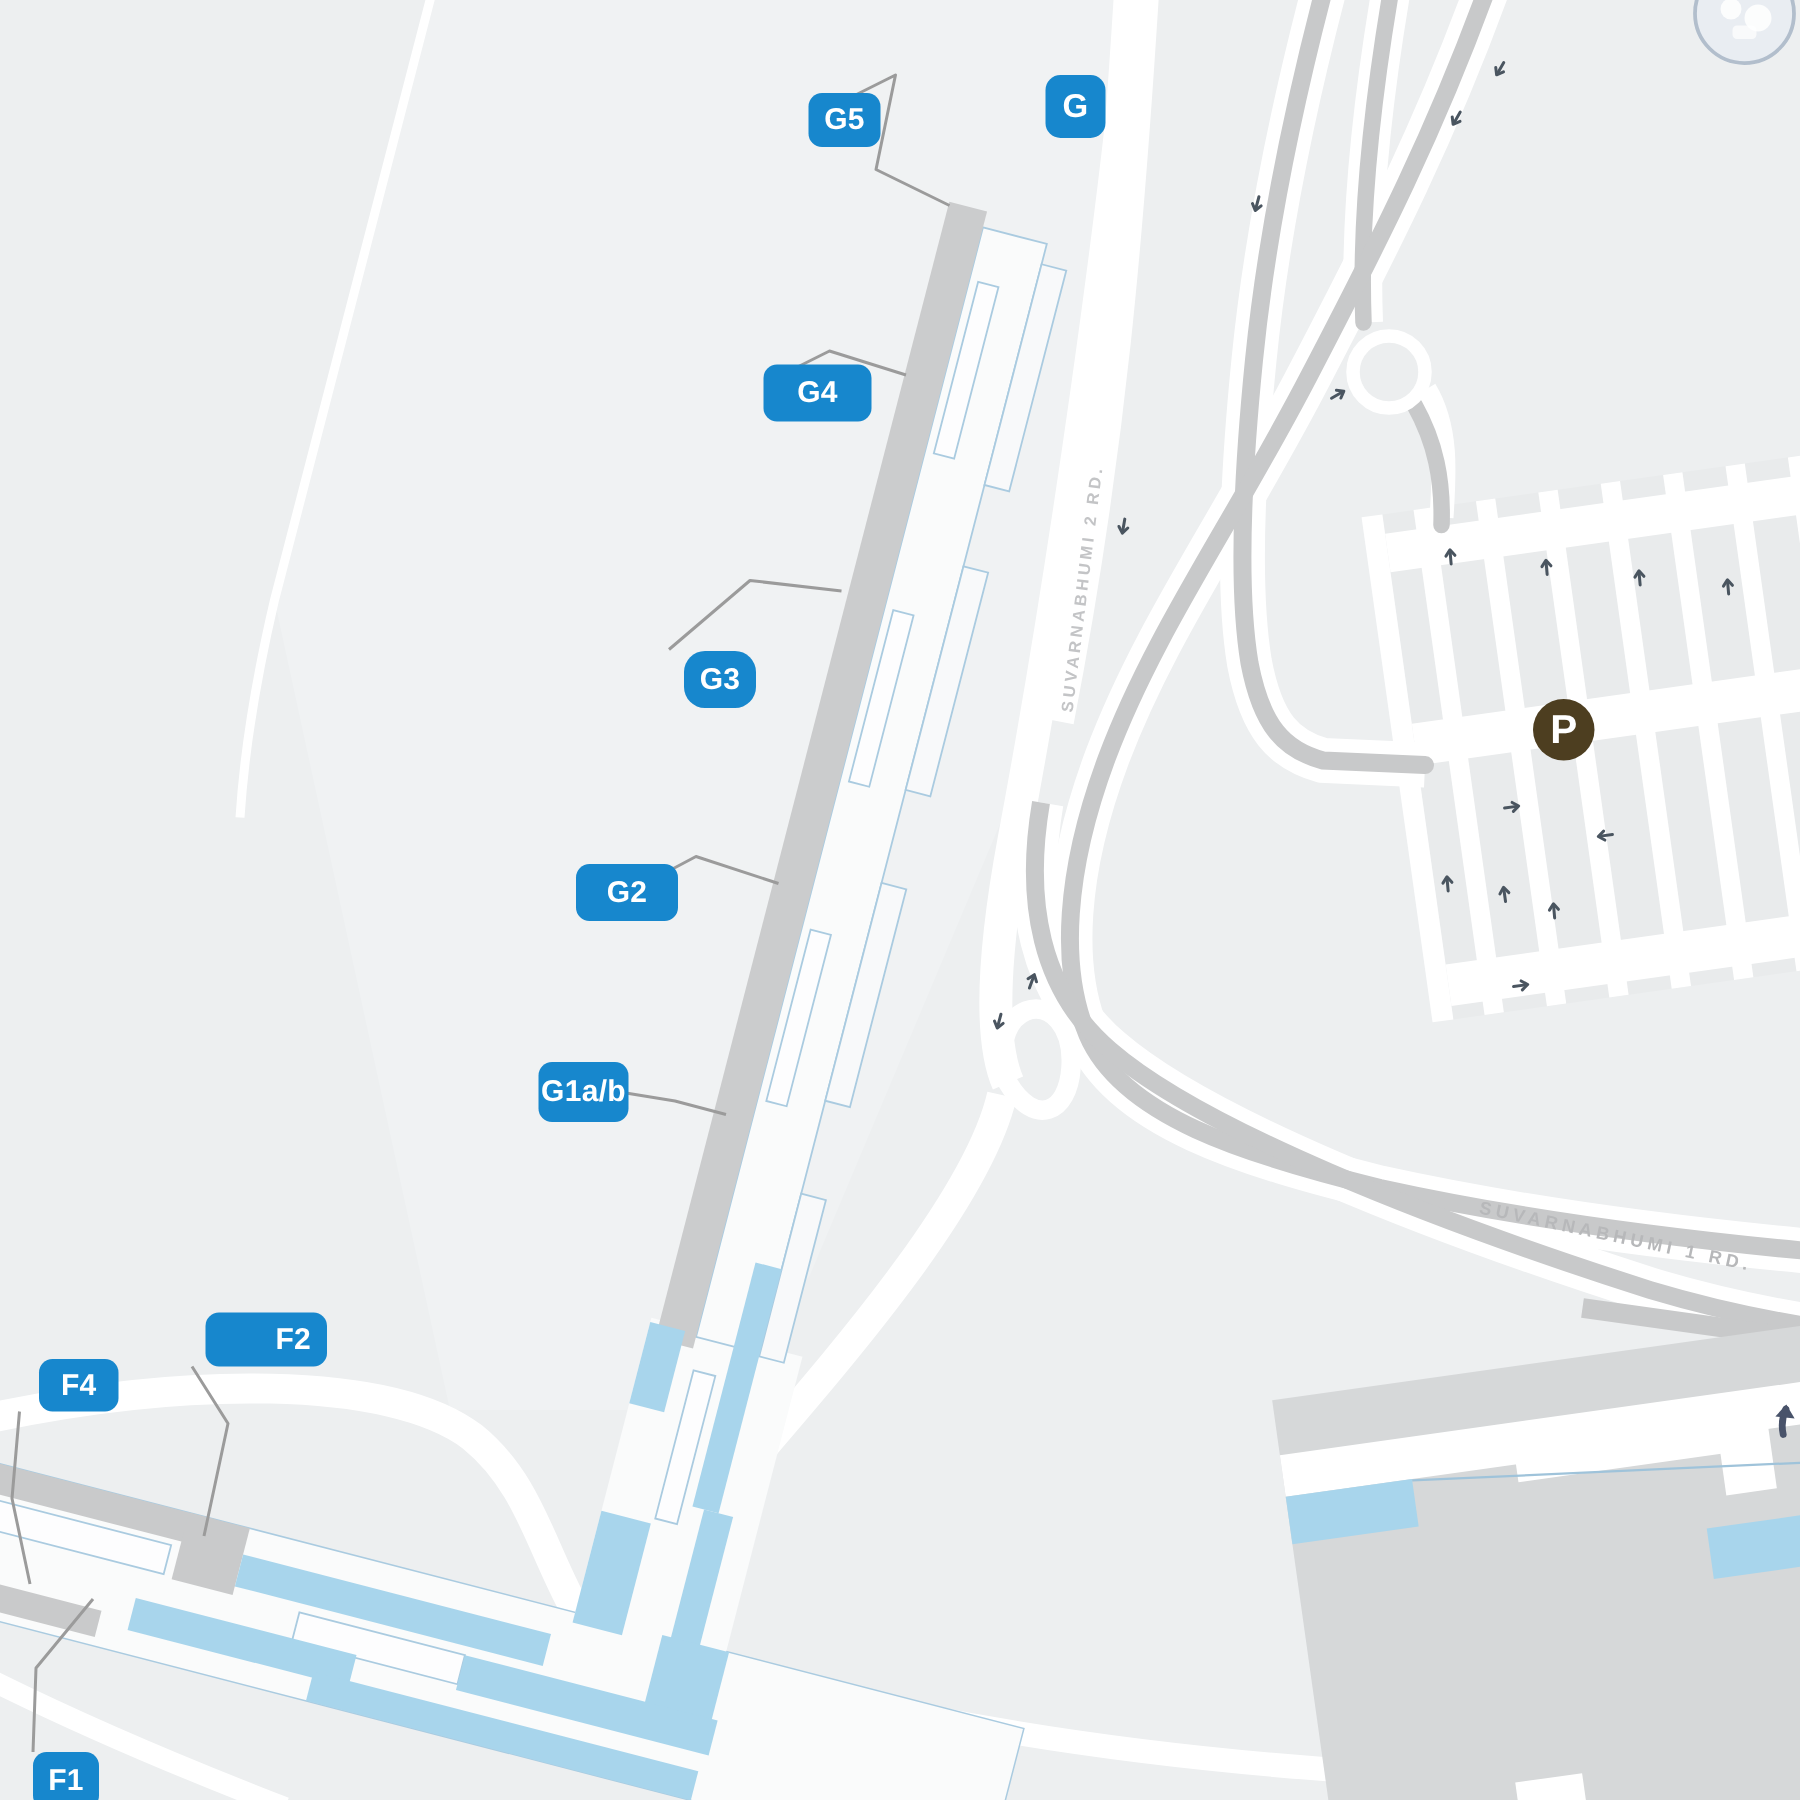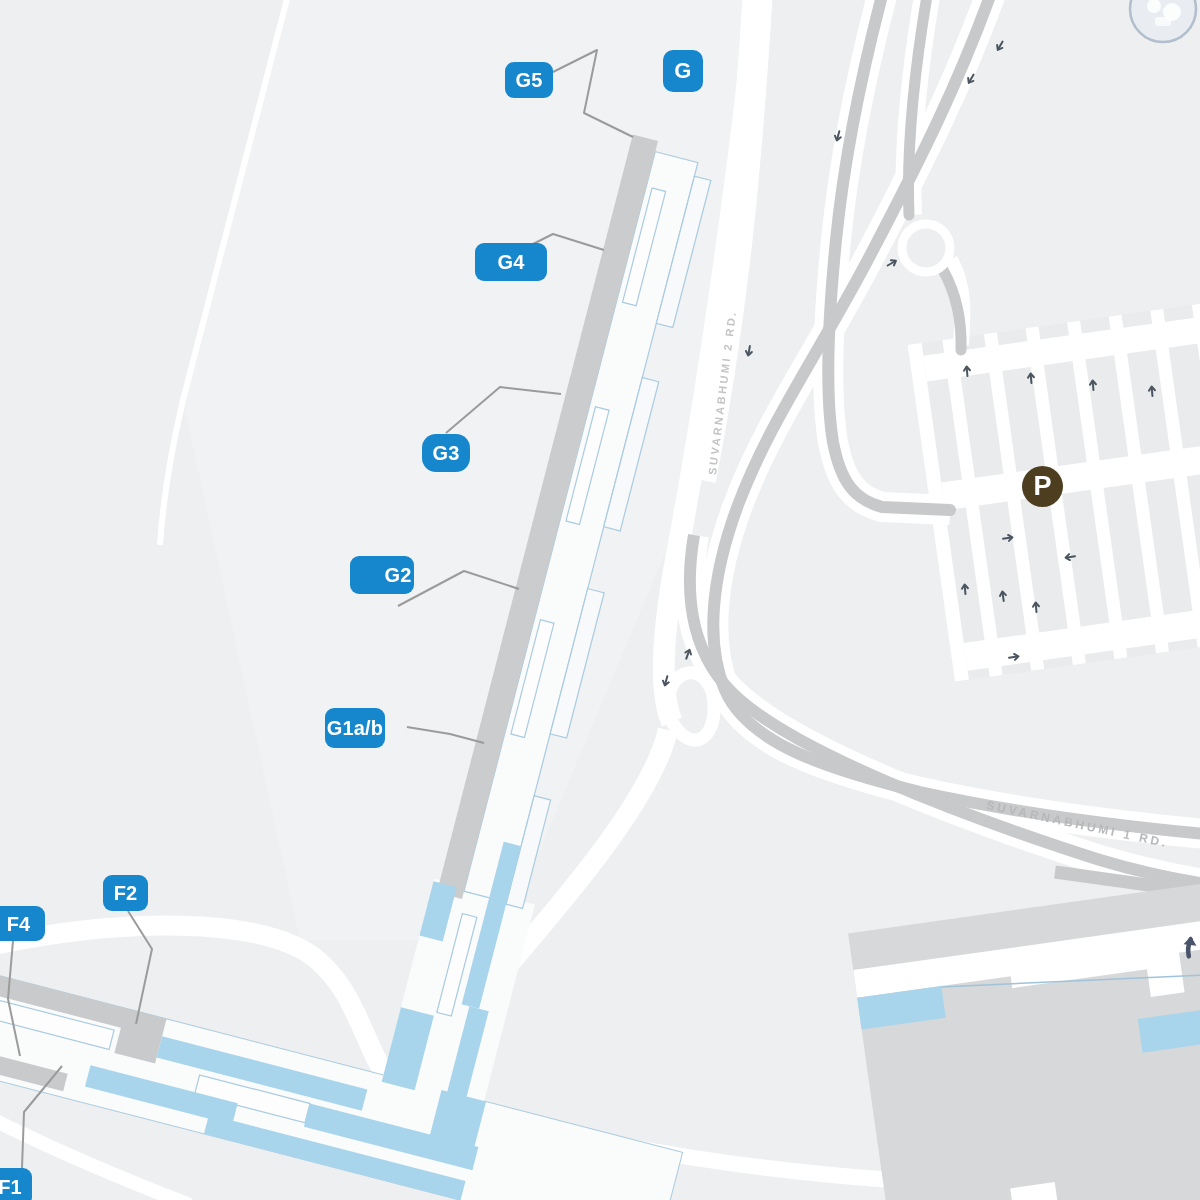--- a/index.html
+++ b/index.html
@@ -13,20 +13,21 @@
     position:absolute;
     background:#1787cd;
     color:#fff;
     font-weight:700;
     font-size:20px;
     display:flex;align-items:center;justify-content:center;
     border-radius:9px;
     letter-spacing:.2px;
     user-select:none;
     line-height:1;
+    margin-left:34px;
   }
   .badge.big{font-size:22px;border-radius:10px;}
   .roadlabel{
     position:absolute;
     color:#b7b8ba;
     font-size:12px;
     font-weight:700;
     letter-spacing:3px;
     white-space:nowrap;
     transform-origin:left top;
@@ -187,21 +188,21 @@
     </g>
   </svg>
 
   <div class="roadlabel" style="left:988px;top:798px;transform:rotate(12deg);">SUVARNABHUMI 1 RD.</div>
   <div class="roadlabel vert" style="left:706px;top:474px;transform:rotate(-83deg);">SUVARNABHUMI 2 RD.</div>
 
   <div class="badge" style="left:505px;top:62px;width:48px;height:36px;">G5</div>
   <div class="badge big" style="left:663px;top:50px;width:40px;height:42px;">G</div>
   <div class="badge" style="left:475px;top:243px;width:72px;height:38px;">G4</div>
   <div class="badge" style="left:422px;top:434px;width:48px;height:38px;border-radius:14px;">G3</div>
-  <div class="badge" style="left:350px;top:556px;width:32px;height:38px;padding-left:32px;">G2</div>
+  <div class="badge" style="left:350px;top:576px;width:68px;height:38px;">G2</div>
   <div class="badge" style="left:325px;top:708px;width:60px;height:40px;">G1a/b</div>
-  <div class="badge" style="left:103px;top:875px;width:45px;height:36px;">F2</div>
+  <div class="badge" style="left:103px;top:875px;width:45px;height:36px;padding-left:36px;">F2</div>
   <div class="badge" style="left:-8px;top:906px;width:53px;height:35px;">F4</div>
   <div class="badge" style="left:-12px;top:1168px;width:44px;height:38px;">F1</div>
 
   <div class="p-badge">P</div>
 
 </div>
 
 </body></html>

